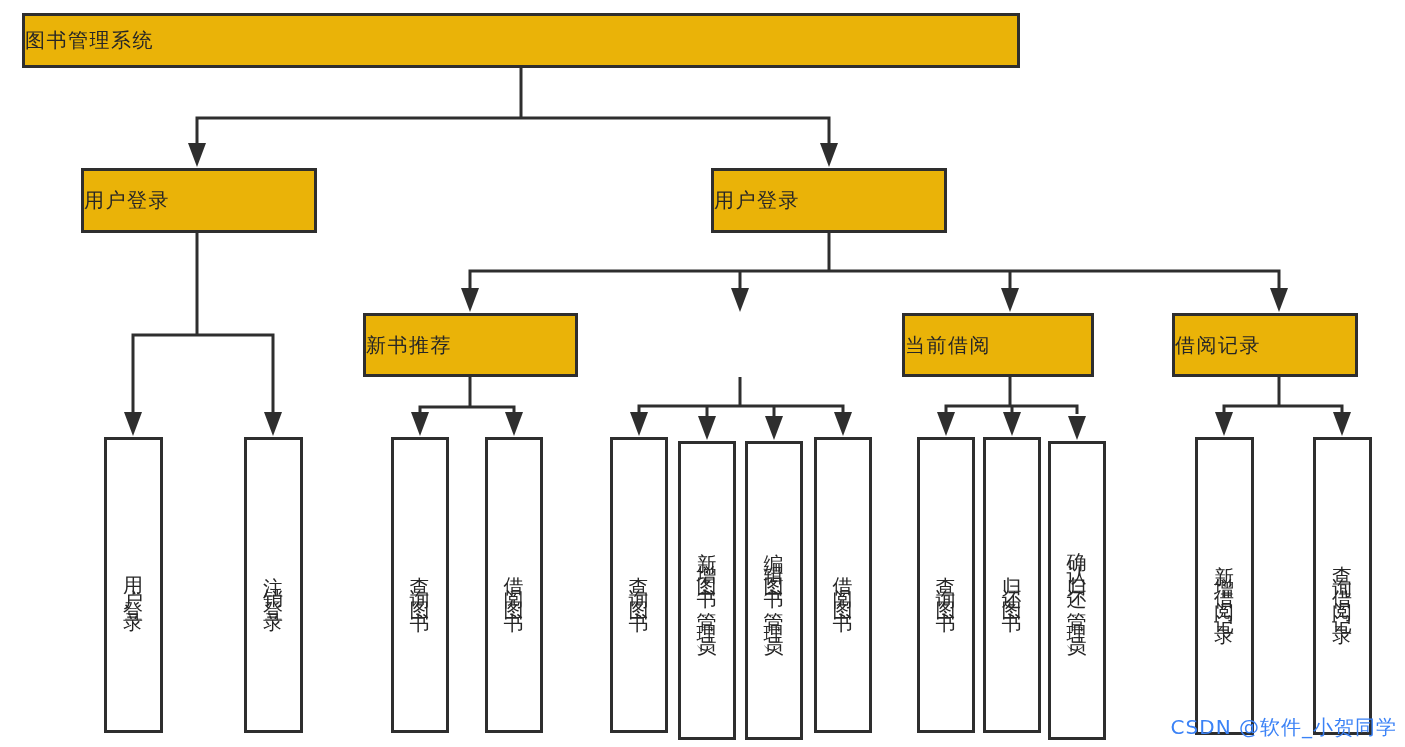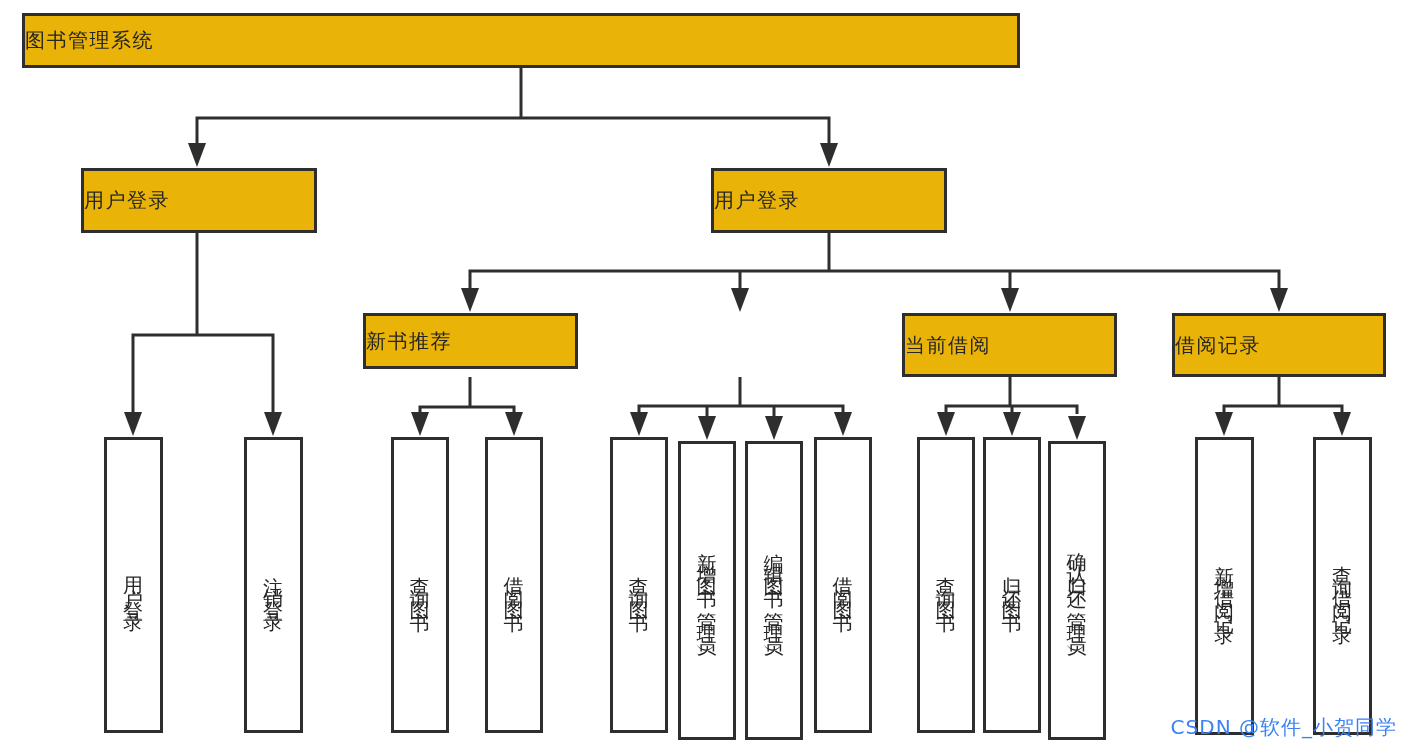--- a/index.html
+++ b/index.html
@@ -105,27 +105,27 @@
     <span class="label">图书管理系统</span>
   </div>
 
   <div class="hbox" style="left:81px;top:168px;width:236px;height:65px">
     <span class="label">用户登录</span>
   </div>
   <div class="hbox" style="left:711px;top:168px;width:236px;height:65px">
     <span class="label">用户登录</span>
   </div>
 
-  <div class="hbox" style="left:363px;top:313px;width:215px;height:56px">
+  <div class="hbox" style="left:363px;top:313px;width:215px;height:64px">
     <span class="label">新书推荐</span>
   </div>
-  <div class="hbox" style="left:902px;top:313px;width:215px;height:64px">
+  <div class="hbox" style="left:902px;top:313px;width:192px;height:64px">
     <span class="label">当前借阅</span>
   </div>
-  <div class="hbox" style="left:1172px;top:313px;width:214px;height:64px">
+  <div class="hbox" style="left:1172px;top:313px;width:186px;height:64px">
     <span class="label">借阅记录</span>
   </div>
 
   <div class="vbox" style="left:104px;top:437px;width:59px;height:296px">
     <span class="vlabel">用户登录</span>
   </div>
   <div class="vbox" style="left:244px;top:437px;width:59px;height:296px">
     <span class="vlabel">注销登录</span>
   </div>
 

